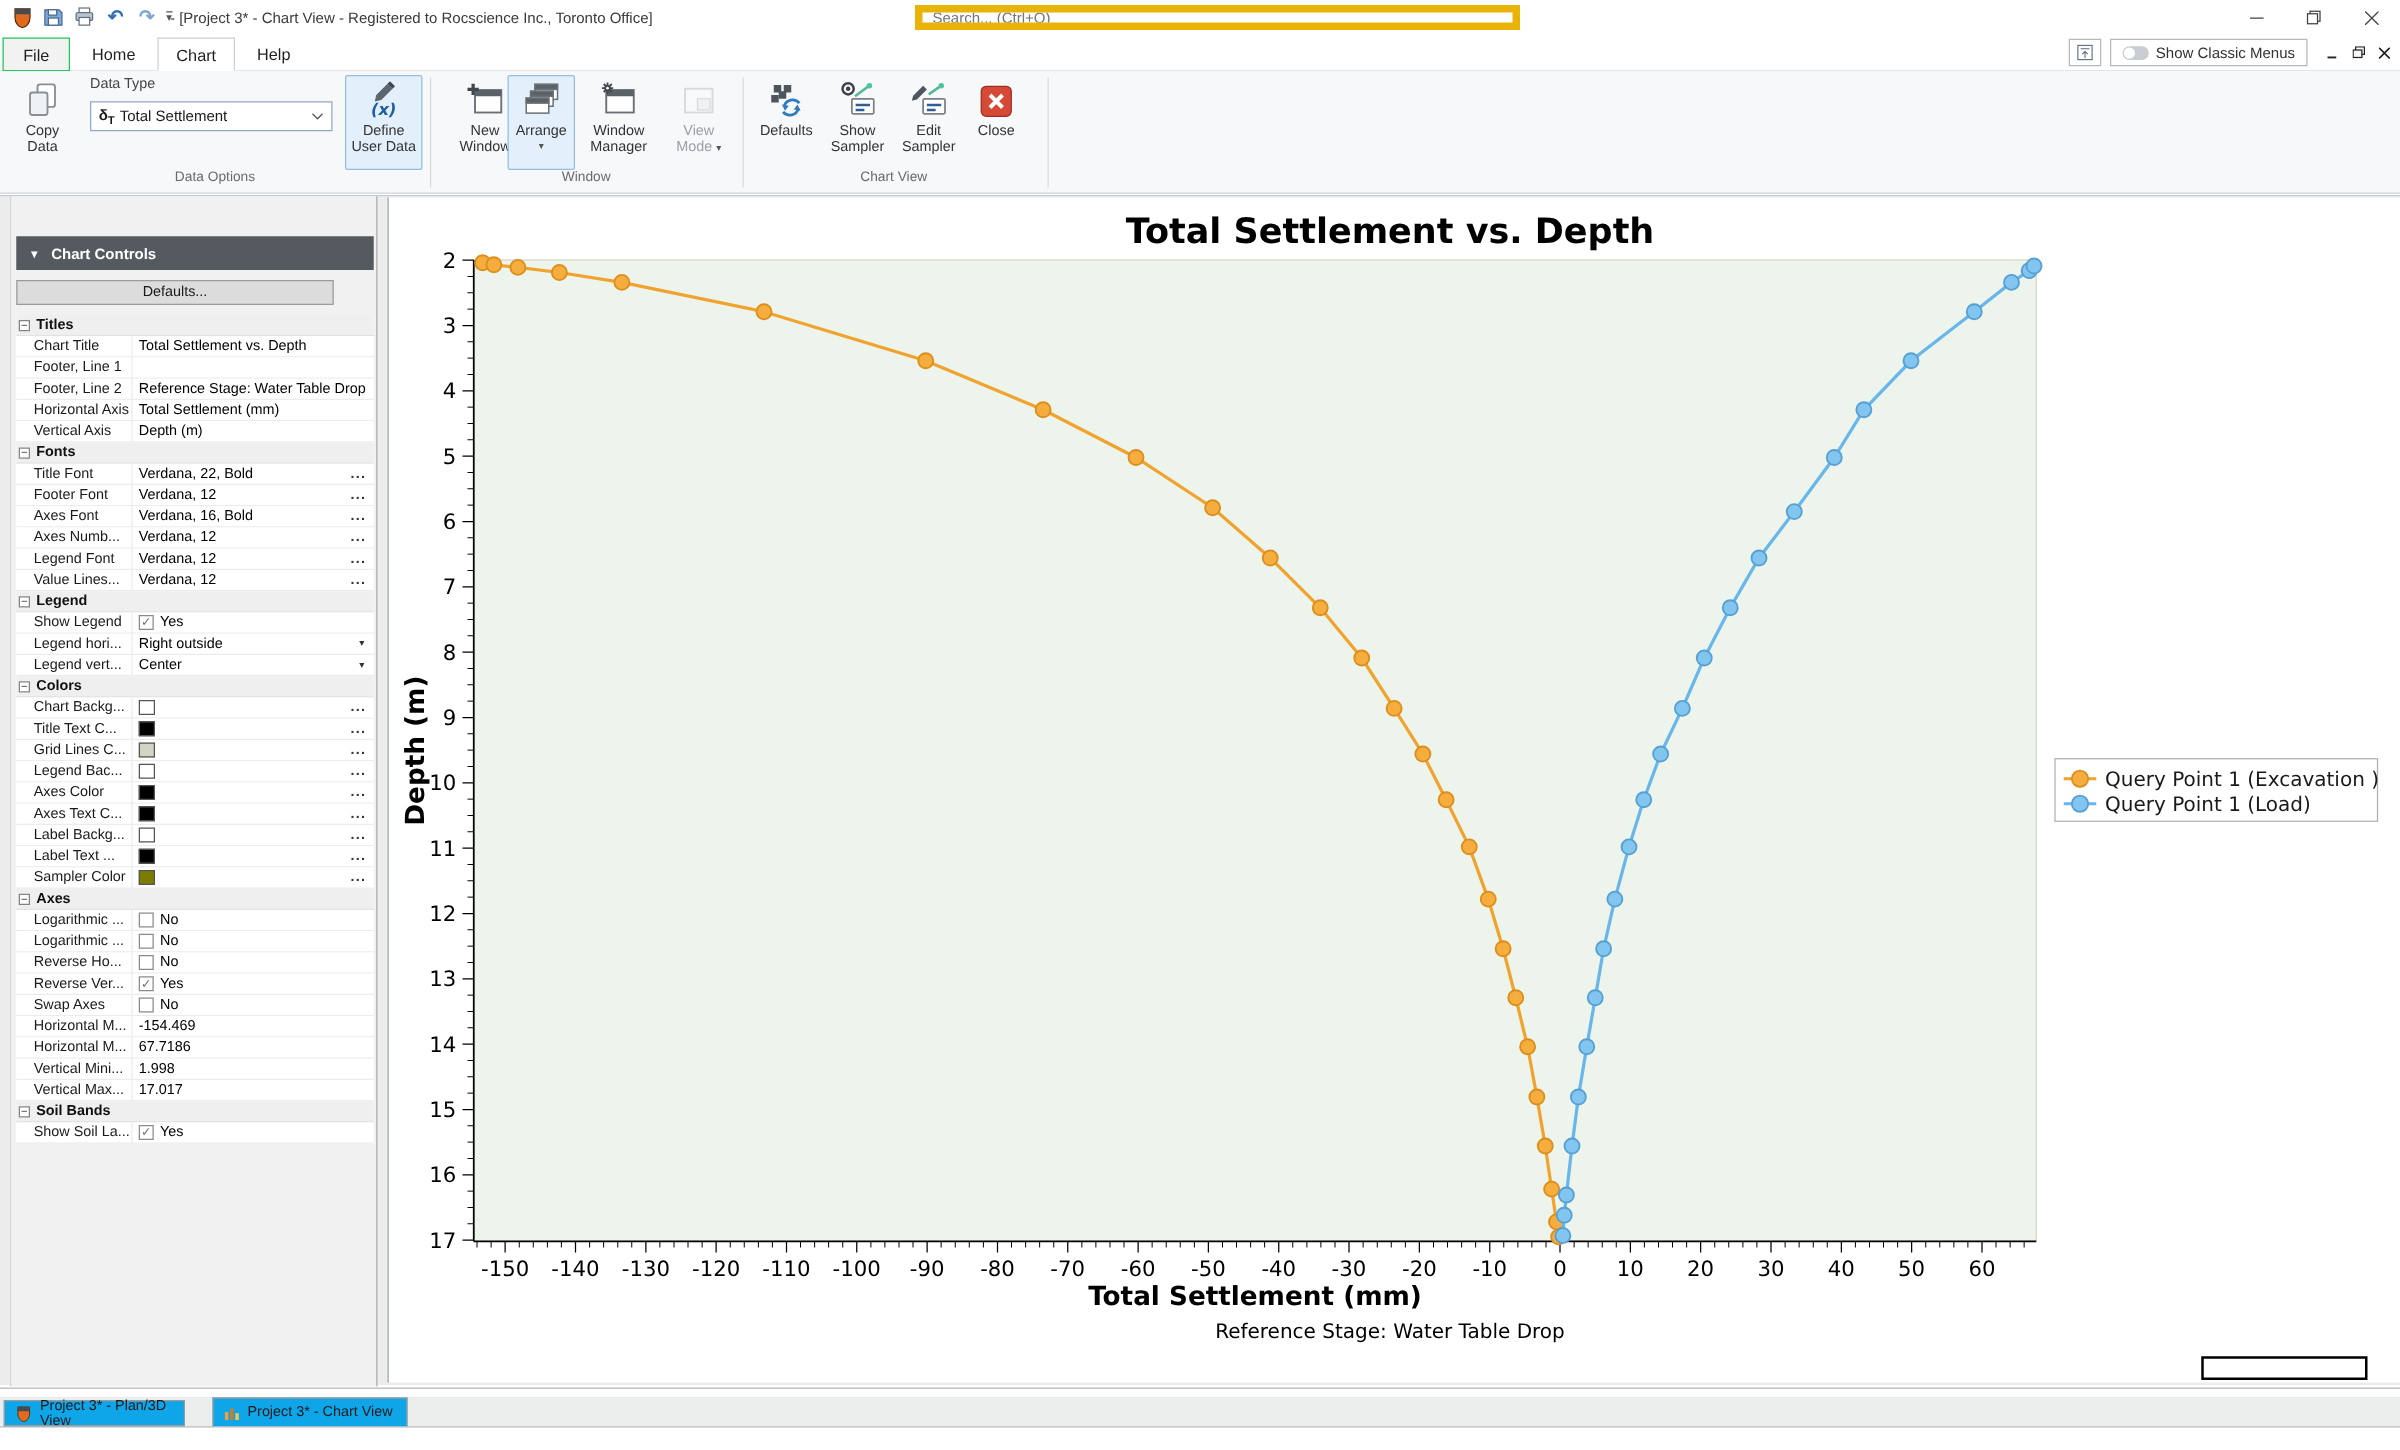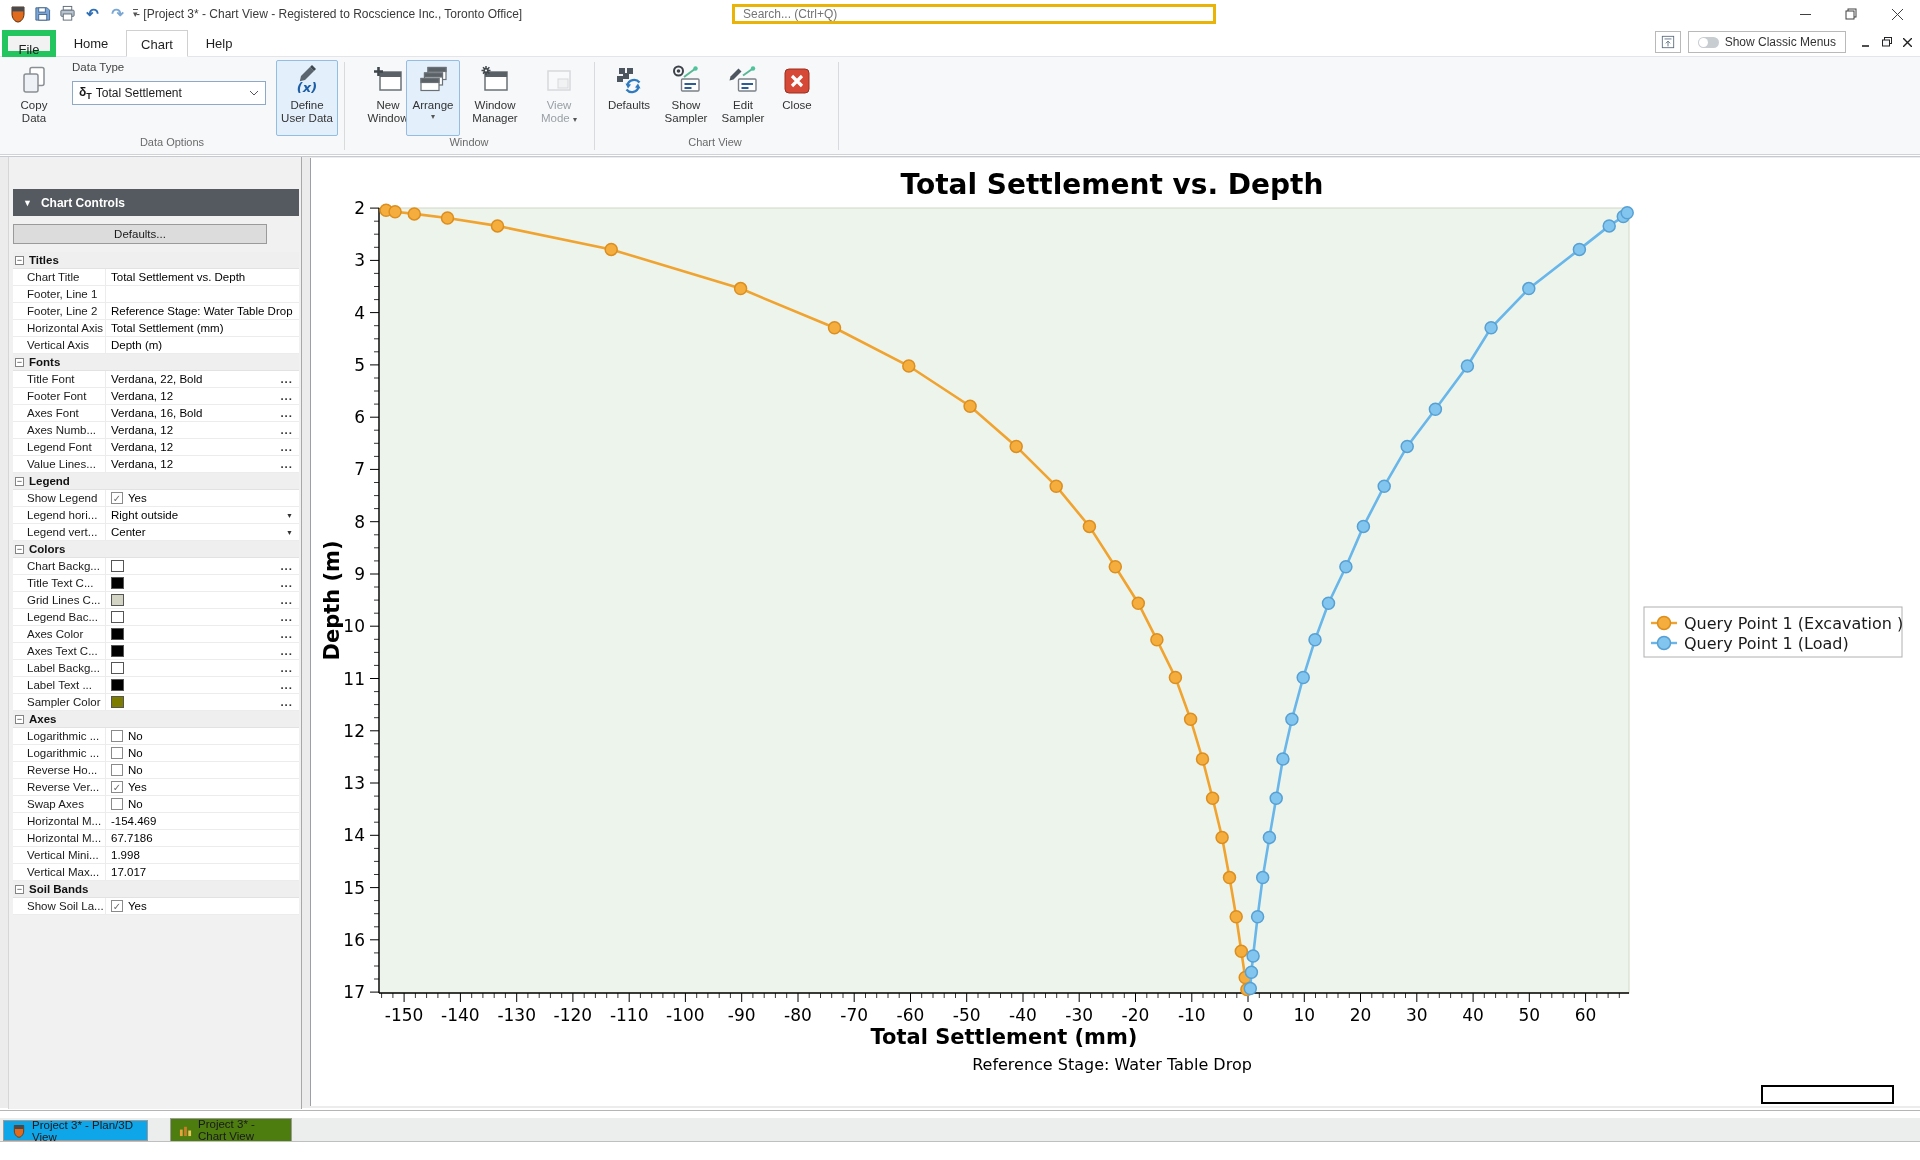--- a/index.html
+++ b/index.html
@@ -6,28 +6,28 @@
   html,body { width:1920px; height:1160px; overflow:hidden; font-family:"Liberation Sans", sans-serif; background:#fff; }
   #app { position:relative; width:1920px; height:1160px; background:#fff; }
 
   
   .titlebar { position:absolute; left:0; top:0; width:1920px; height:28px; background:#fff; }
   .qat { position:absolute; left:8px; top:4px; display:flex; align-items:center; gap:6px; }
   .qat .qicon { width:19px; height:19px; display:flex; align-items:center; justify-content:center; }
   .qat .glyph { font-size:15px; font-weight:bold; color:#2f6fb5; line-height:19px; }
   .qat-caret { font-size:9px; color:#555; border-top:1px solid #555; padding-top:0px; line-height:8px; }
   .wtitle { position:absolute; left:136px; top:7px; font-size:12px; color:#3a3a3a; white-space:nowrap; }
-  .searchbox { position:absolute; left:732px; top:4px; width:484px; height:20px; border:3px solid #eab308; background:#fff; font-size:12px; color:#8a8a8a; padding:0 8px; font-family:"Liberation Sans",sans-serif; }
+  .searchbox { position:absolute; left:732px; top:4px; width:484px; height:20px; border:6px solid #eab308; background:#fff; font-size:12px; color:#8a8a8a; padding:0 8px; font-family:"Liberation Sans",sans-serif; }
   .winbtns { position:absolute; right:0; top:0; height:28px; display:flex; }
   .winbtn { width:46px; height:28px; display:flex; align-items:center; justify-content:center; color:#404040; }
 
   
   .tabrow { position:absolute; left:0; top:28px; width:1920px; height:29px; background:#fff; border-bottom:1px solid #e3e5e8; }
   .rtab { position:absolute; top:2px; height:27px; line-height:27px; text-align:center; font-size:13px; color:#1f1f1f; }
-  .rtab.file { left:2px; width:54px; background:#f2f2f2; border:6px solid #22c55e; }
+  .rtab.file { left:2px; width:54px; background:#f2f2f2; border:1px solid #22c55e; }
   .rtab.home { left:60px; width:62px; }
   .rtab.chart { left:126px; width:62px; background:#fff; border:1px solid #d0d0d0; border-bottom:1px solid #fff; }
   .rtab.help { left:192px; width:54px; }
   .tr-right { position:absolute; right:4px; top:3px; display:flex; align-items:center; gap:7px; }
   .pinbox { width:26px; height:22px; border:1px solid #b9b9b9; display:flex; align-items:center; justify-content:center; background:#fff; }
   .classicbox { height:22px; border:1px solid #b9b9b9; display:flex; align-items:center; gap:6px; padding:0 9px; background:#fff; font-size:12px; color:#333; }
   .togglepill { width:21px; height:11px; border-radius:6px; background:#c8cdd2; position:relative; }
   .togglepill::after { content:""; position:absolute; left:1px; top:1px; width:9px; height:9px; border-radius:50%; background:#fff; }
   .mdibtns { display:flex; gap:4px; padding-left:4px; }
   .mdibtn { width:17px; height:17px; display:flex; align-items:center; justify-content:center; color:#222; }
@@ -68,21 +68,21 @@
 
   
   .chartwin { position:absolute; left:310px; top:1px; width:1610px; height:948px; background:#fff; border-left:1px solid #9aa0a6; }
   .datatip { position:absolute; left:1450px; top:927px; width:133px; height:19px; background:#fff; border:2px solid #000; }
   .hscroll { position:absolute; left:0; top:953px; width:1920px; height:9px; background:#fff; border-top:1px solid #b5b5b5; border-bottom:1px solid #cfcfcf; }
 
   
   .wtabs { position:absolute; left:0; top:1118px; width:1920px; height:24px; background:#eceded; border-bottom:1px solid #bfbfbf; }
   .wtab { position:absolute; display:flex; align-items:center; gap:6px; font-size:11.5px; color:#1a1a1a; padding:0 8px; border:1px solid #9b9b9b; }
   .wtab.inactive { left:3px; top:2px; width:145px; height:21px; background:#0ea5e9; }
-  .wtab.active { left:170px; top:0px; width:122px; height:23px; background:#4d7c0f; border-bottom:none; }
+  .wtab.active { left:170px; top:0px; width:156px; height:23px; background:#0ea5e9; border-bottom:none; }
 
   
   .statusbar { position:absolute; left:0; top:1142px; width:1920px; height:18px; background:#f0f0f0; border-top:1px solid #d9d9d9; }
   .statushint { position:absolute; left:6px; top:2px; font-size:12px; color:#333; }
   .chips { position:absolute; right:26px; top:1px; display:flex; align-items:center; }
   .chip { height:15px; line-height:15px; padding:0 7px; font-size:11.5px; color:#a8a8a8; }
   .chip.on { background:#cbe2f6; color:#1b1b1b; }
   .chip.gapL { margin-left:14px; }
   .chip.gap { margin-left:8px; }
   svg { display:block; }

